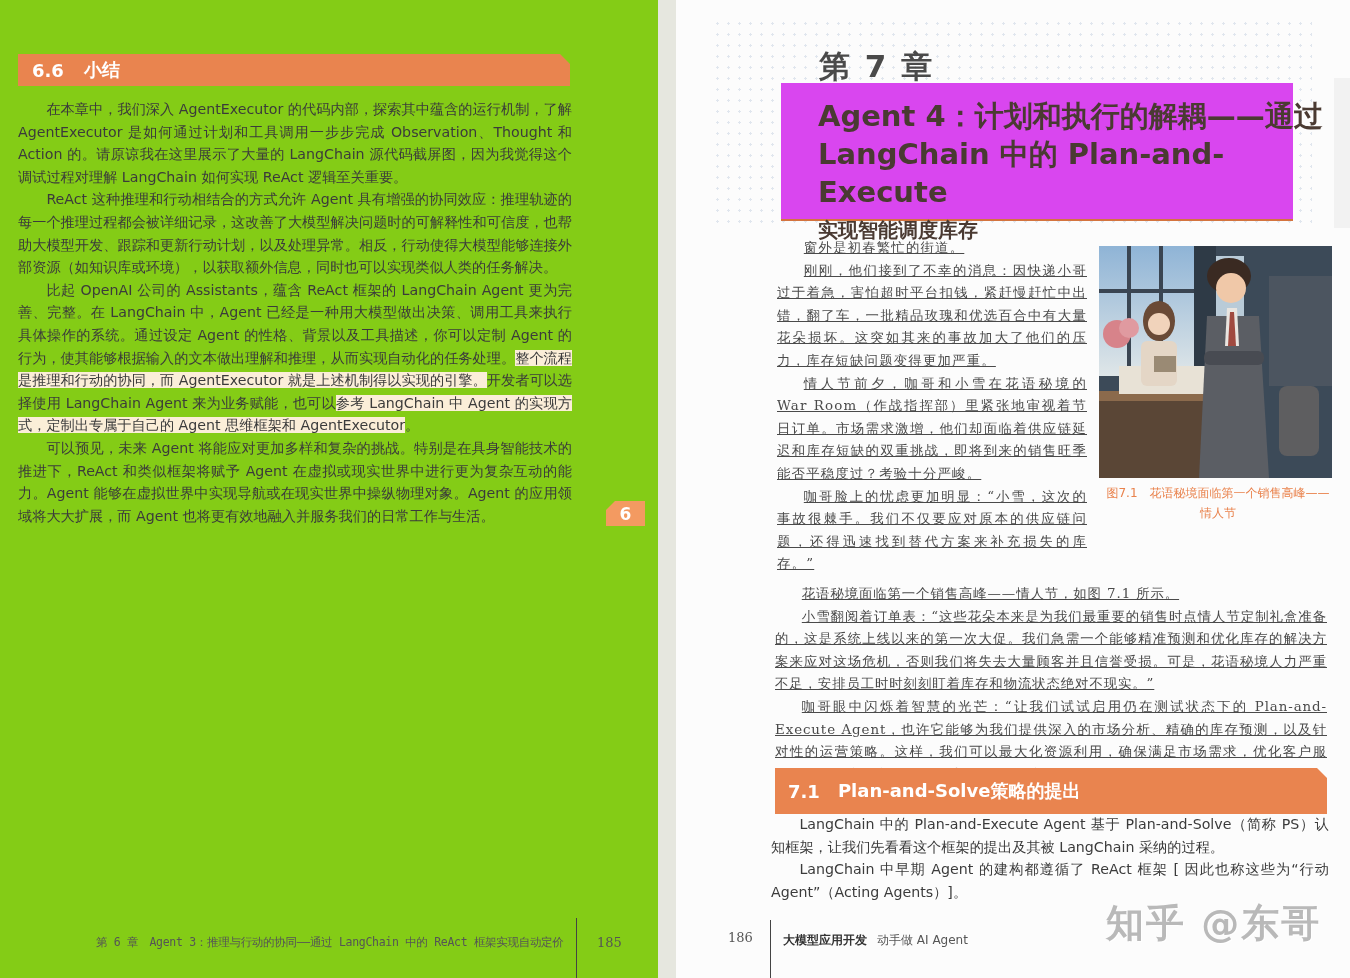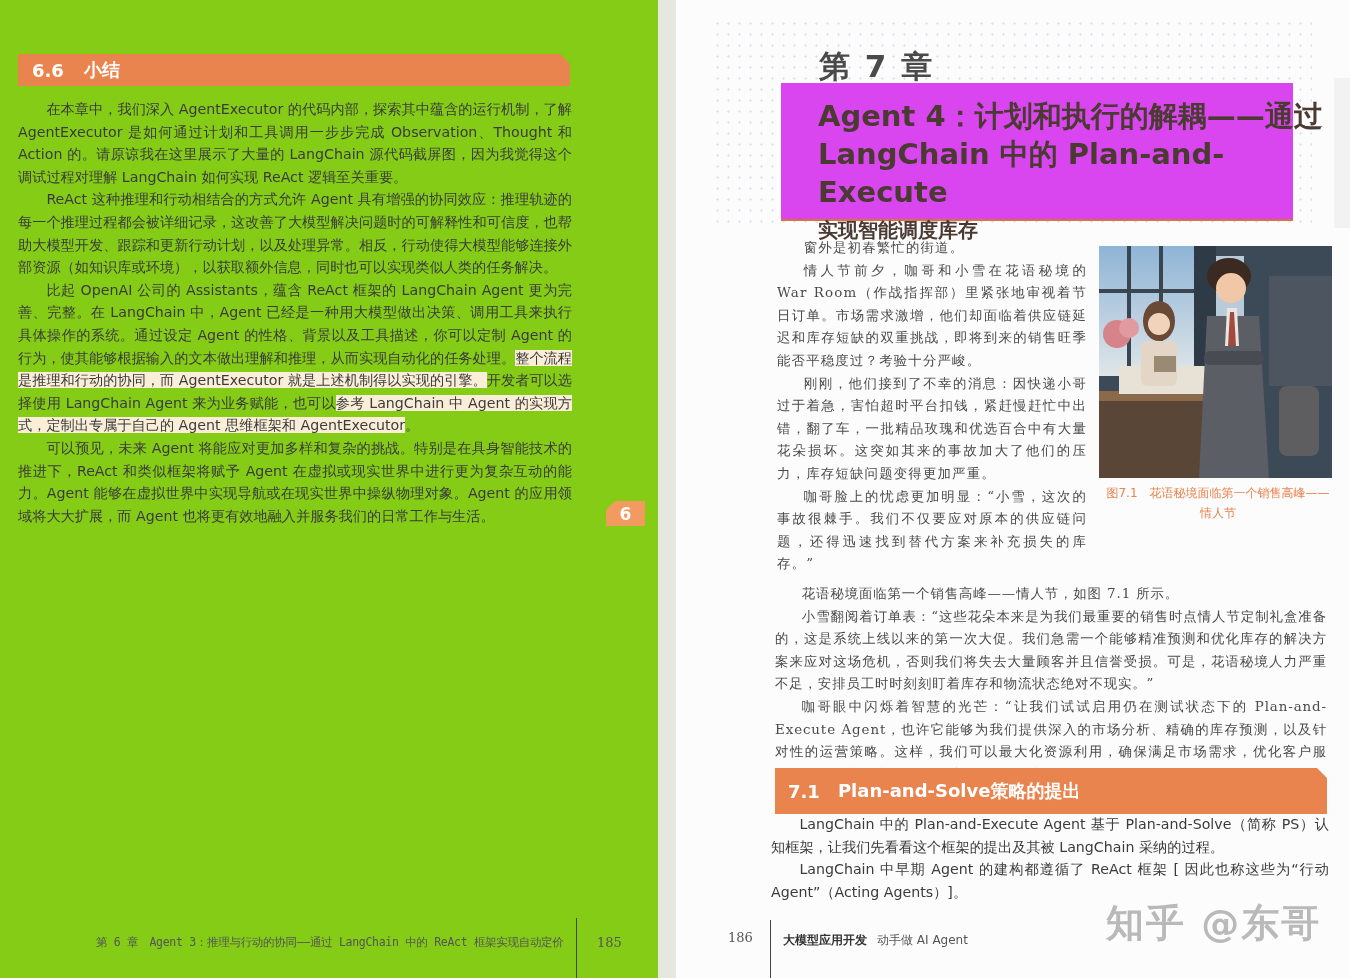--- a/index.html
+++ b/index.html
@@ -46,21 +46,21 @@
   #chapter-title-box {
     position: absolute; left: 105px; top: 83px; width: 512px; height: 136px;
     background: #d946ef; box-shadow: 0 2px 0 #d4743f;
   }
   #chapter-title { position: absolute; left: 37px; top: 14px; width: 520px; font-size: 29px; font-weight: bold; color: #4a3a32; line-height: 38px; }
   #chapter-title .l3 { font-size: 20px; }
 
   .story { position: absolute; font-family: "DejaVu Serif", "Liberation Serif", serif; font-size: 13.4px; color: #4a4a4a; line-height: 22.6px; text-align: justify; letter-spacing: 1.2px; }
   #story-col { left: 101px; top: 237px; width: 310px; }
   #story-full { left: 99px; top: 583px; width: 552px; letter-spacing: 0.9px; }
-  .story .para { text-indent: 2em; }
+  .story .para { text-indent: 2em; text-decoration: underline; }
 
   #figure { position: absolute; left: 423px; top: 246px; width: 233px; height: 232px; overflow: hidden; background: #3b4a5a; }
   #fig-caption { position: absolute; left: 427px; top: 483px; width: 230px; text-align: center; color: #e9824c; font-size: 12px; line-height: 20px; }
 
   #sec71 { left: 99px; top: 768px; width: 552px; height: 46px; font-size: 18px; }
   #sec71 .num { margin-left: 13px; margin-right: 18px; }
   #right-body { left: 95px; top: 813px; width: 558px; font-size: 14.2px; line-height: 22.6px; }
 
   .footer-right-title { position: absolute; left: 107px; top: 932px; font-size: 12px; color: #333; }
   .footer-right-title b { font-weight: bold; margin-right: 10px; }
@@ -101,22 +101,22 @@
   <div id="chapter-title-box">
     <div id="chapter-title">
       <div>Agent 4：计划和执行的解耦——通过</div>
       <div>LangChain 中的 Plan-and-Execute</div>
       <div class="l3">实现智能调度库存</div>
     </div>
   </div>
 
   <div class="story" id="story-col">
     <p class="para">窗外是初春繁忙的街道。</p>
+    <p class="para">刚刚，他们接到了不幸的消息：因快递小哥过于着急，害怕超时平台扣钱，紧赶慢赶忙中出错，翻了车，一批精品玫瑰和优选百合中有大量花朵损坏。这突如其来的事故加大了他们的压力，库存短缺问题变得更加严重。</p>
     <p class="para">情人节前夕，咖哥和小雪在花语秘境的 War Room（作战指挥部）里紧张地审视着节日订单。市场需求激增，他们却面临着供应链延迟和库存短缺的双重挑战，即将到来的销售旺季能否平稳度过？考验十分严峻。</p>
-    <p class="para">刚刚，他们接到了不幸的消息：因快递小哥过于着急，害怕超时平台扣钱，紧赶慢赶忙中出错，翻了车，一批精品玫瑰和优选百合中有大量花朵损坏。这突如其来的事故加大了他们的压力，库存短缺问题变得更加严重。</p>
     <p class="para">咖哥脸上的忧虑更加明显：“小雪，这次的事故很棘手。我们不仅要应对原本的供应链问题，还得迅速找到替代方案来补充损失的库存。”</p>
   </div>
 
   <div id="figure">
     <svg width="233" height="232" viewBox="0 0 233 232">
       <defs>
         <linearGradient id="sky" x1="0" y1="0" x2="0" y2="1">
           <stop offset="0" stop-color="#8fb4d6"></stop>
             <stop offset="1" stop-color="#dfe6e8"></stop>
         </linearGradient>

